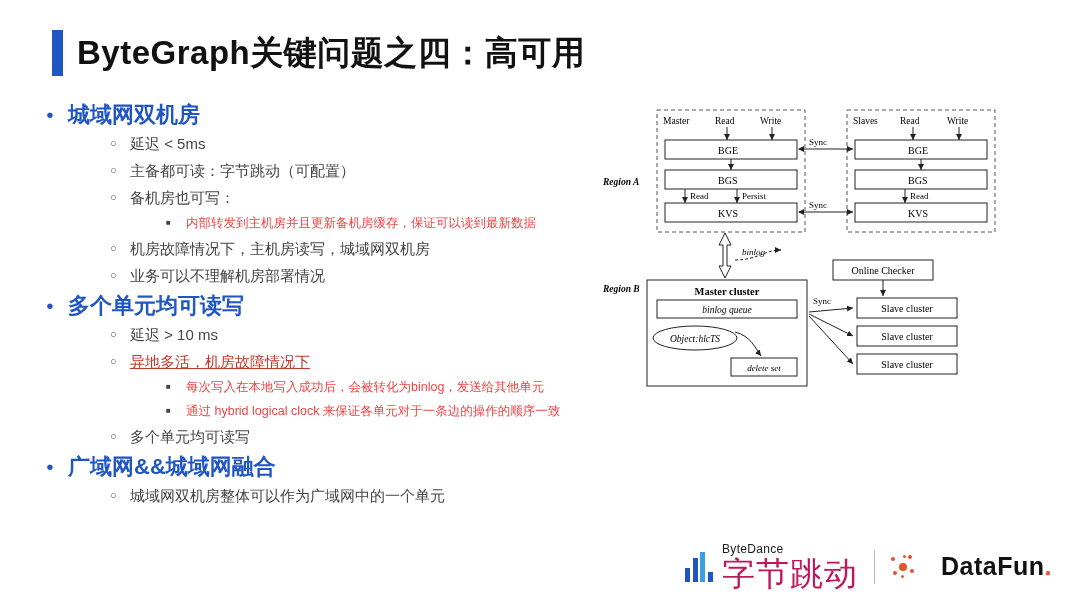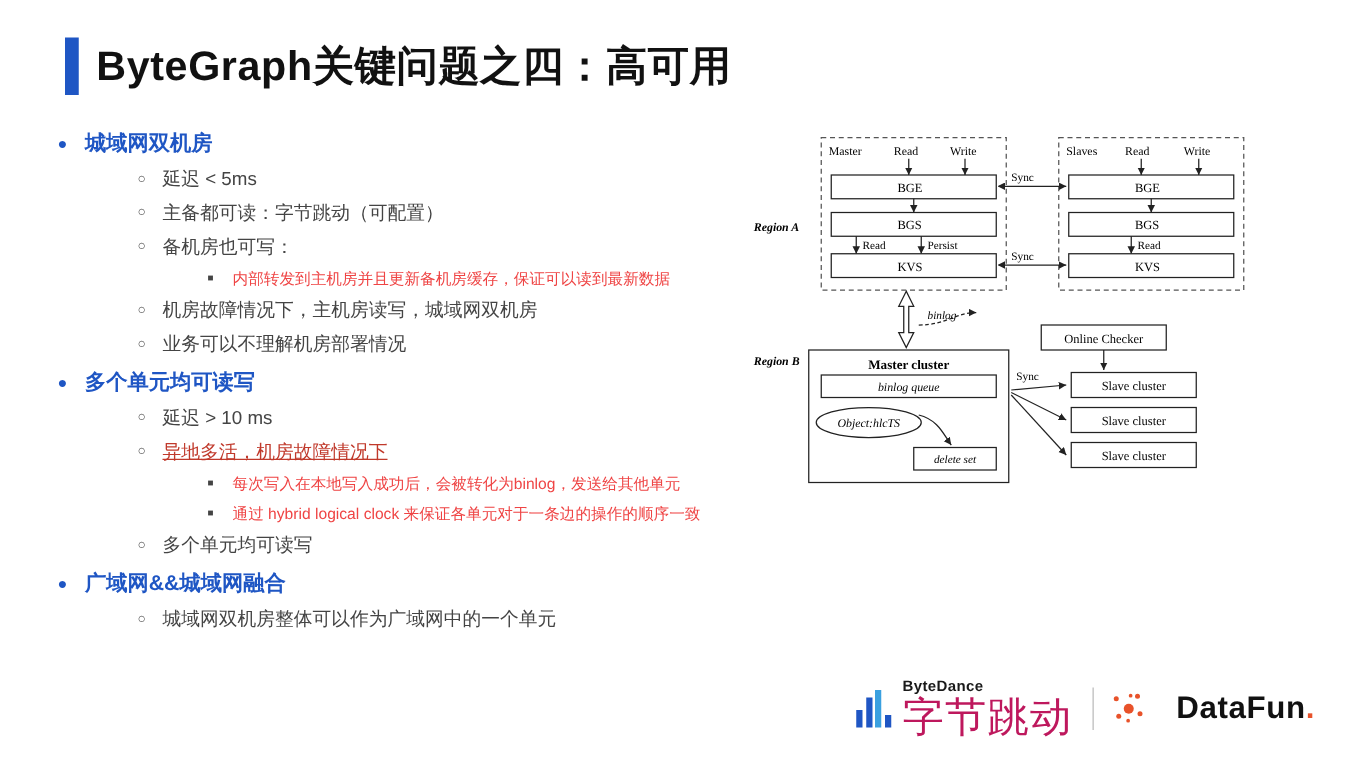--- a/index.html
+++ b/index.html
@@ -54,21 +54,21 @@
     color: #1f56c4;
     font-size: 13px;
     line-height: 26px;
     width: 22px;
     flex: none;
     text-align: left;
     padding-left: 2px;
   }
   .lvl1 .txt {
     color: #1f56c4;
-    font-size: 17px;
+    font-size: 22px;
     font-weight: bold;
     line-height: 26px;
     text-align: right;
   }
   .lvl2 {
     display: flex;
     align-items: flex-start;
     margin-left: 66px;
   }
   .lvl2 .dot {
@@ -141,21 +141,21 @@
     background: #1f56c4;
   }
   .bd-bars i.b1 { height: 14px; }
   .bd-bars i.b2 { height: 24px; }
   .bd-bars i.b3 { height: 30px; background:#3aa0e0; }
   .bd-bars i.b4 { height: 10px; }
   .bd-text-wrap { line-height: 1; }
   .bd-en {
     font-size: 12px;
     color: #1a1a1a;
-    font-weight: bold;
+    font-weight: normal;
     letter-spacing: 0.3px;
   }
   .bd-cn {
     font-size: 33px;
     color: #be185d;
     font-weight: normal;
     letter-spacing: 1px;
     margin-top: 2px;
   }
   .divider {

